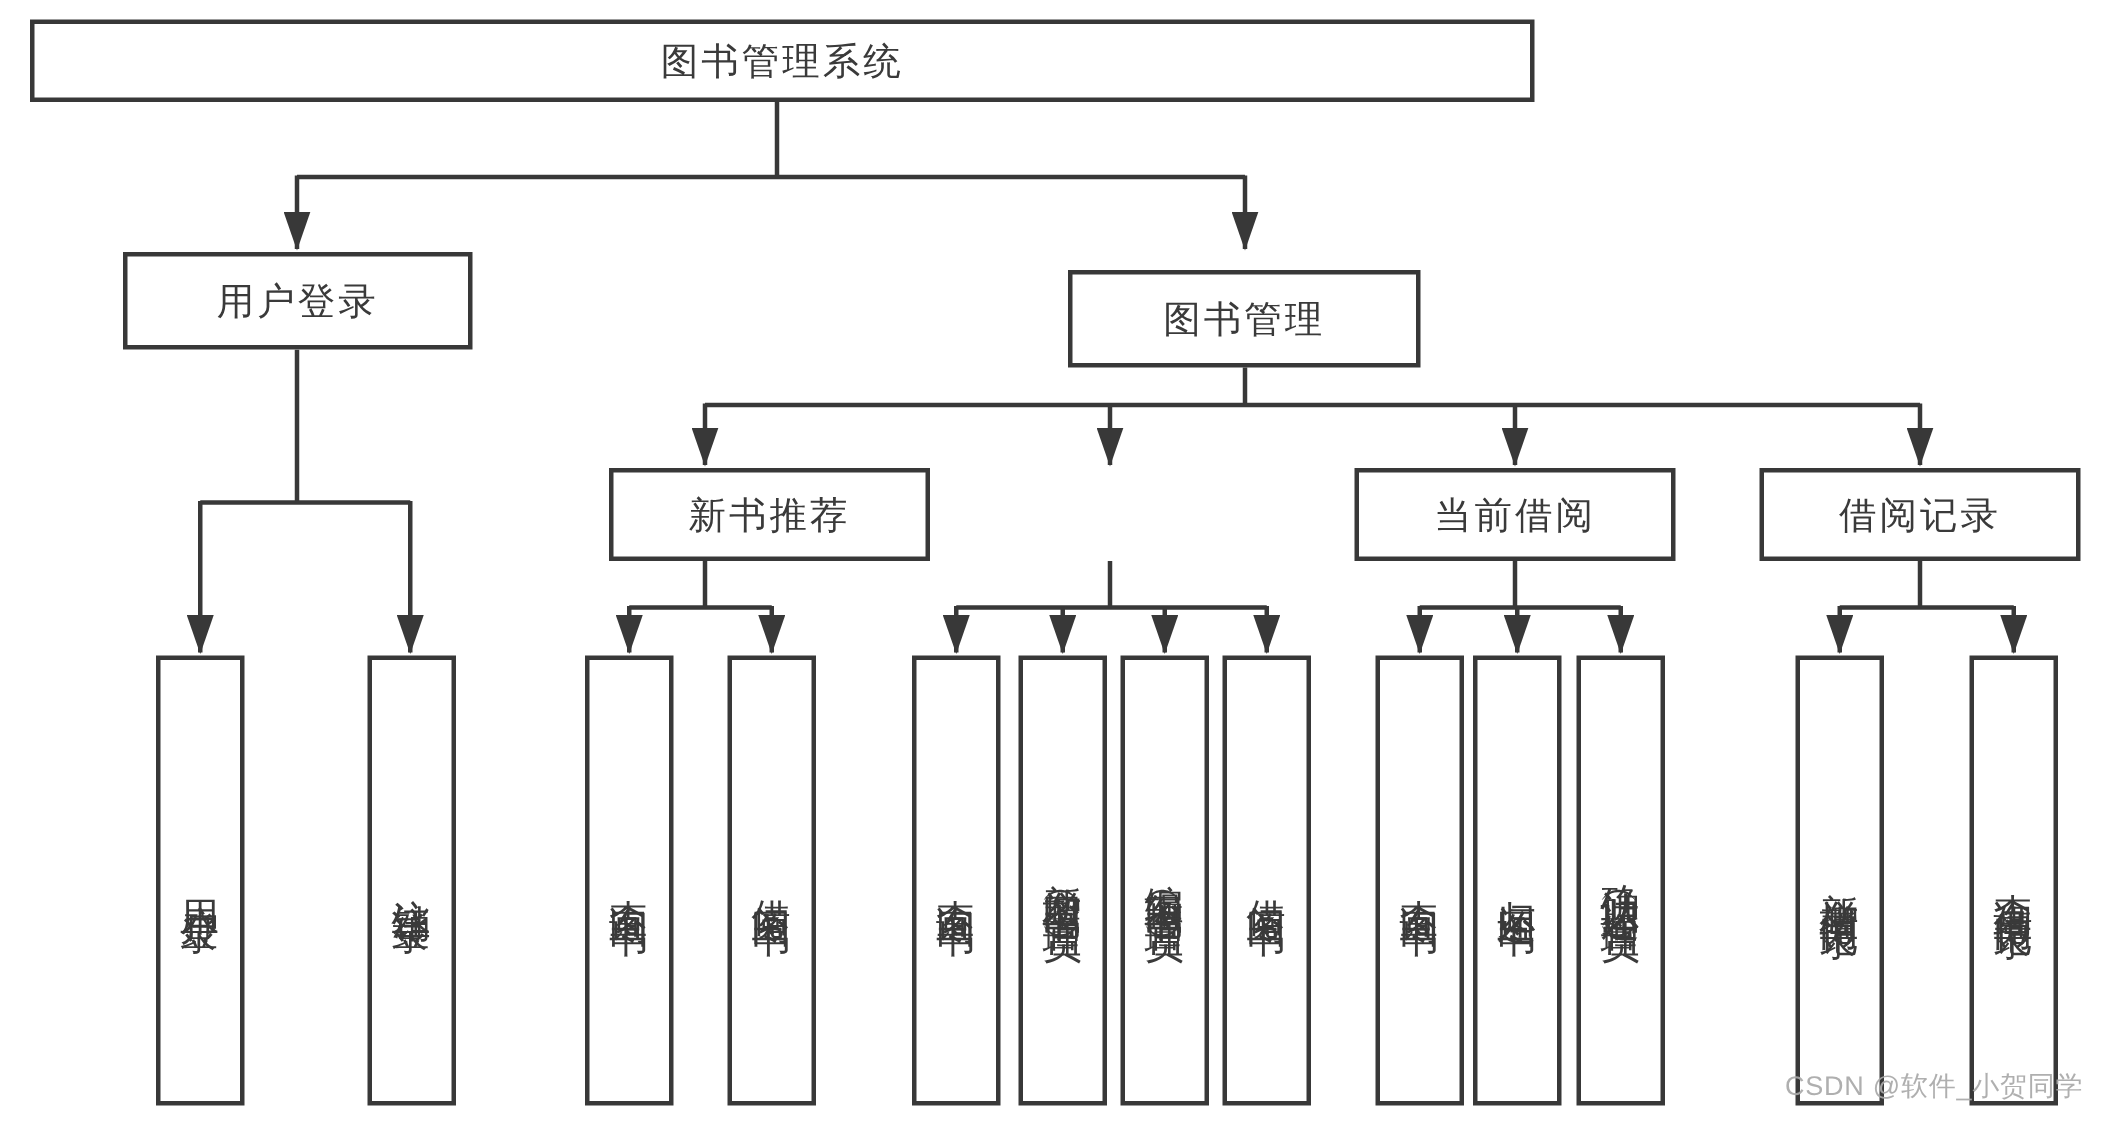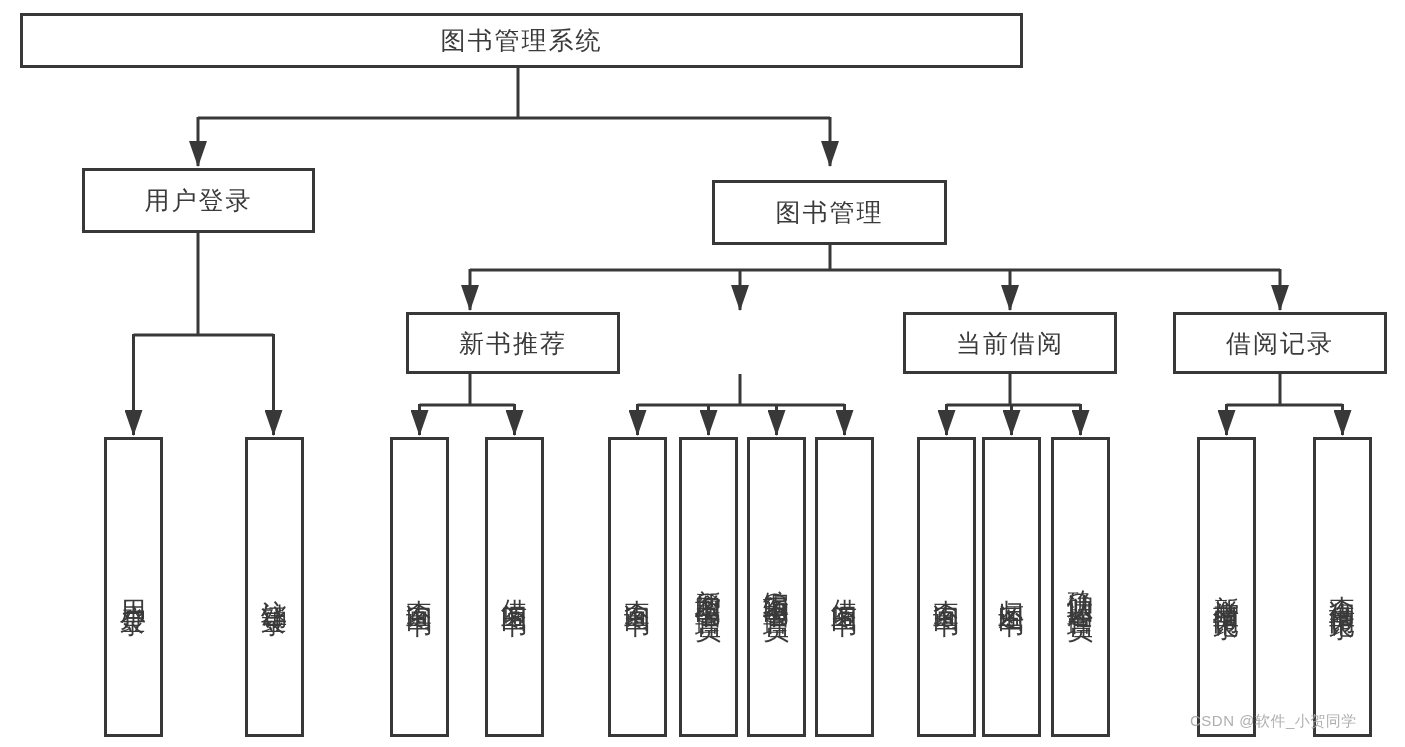--- a/index.html
+++ b/index.html
@@ -55,21 +55,21 @@
     font-size: 26px;
     letter-spacing: 4px;
     line-height: 1;
     white-space: nowrap;
   }
   #watermark {
     position: absolute;
     left: 1190px;
     top: 712px;
     z-index: 3;
-    font-size: 15px;
+    font-size: 18px;
     color: rgba(168, 168, 168, 0.92);
     letter-spacing: 0.5px;
     white-space: nowrap;
   }
 </style>
 </head>
 <body>
 
 <div id="canvas">
 

